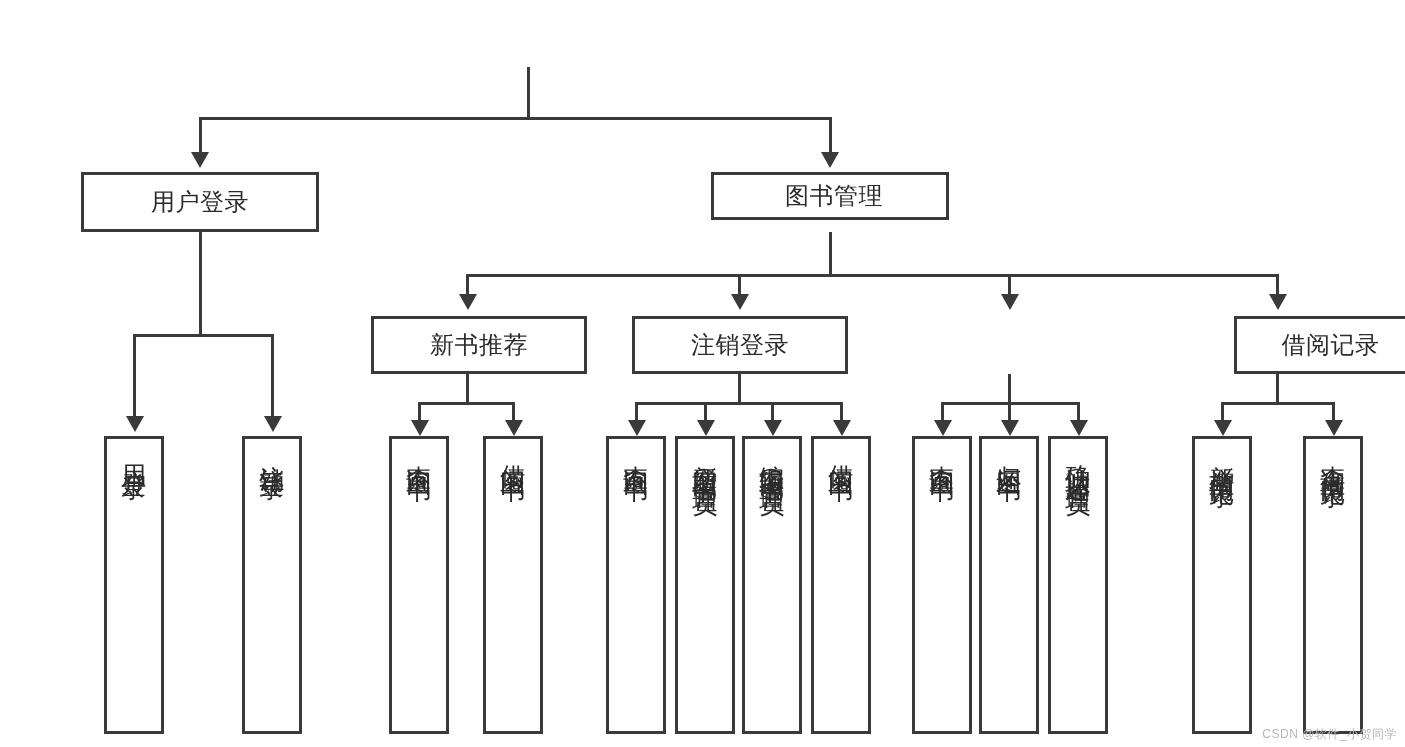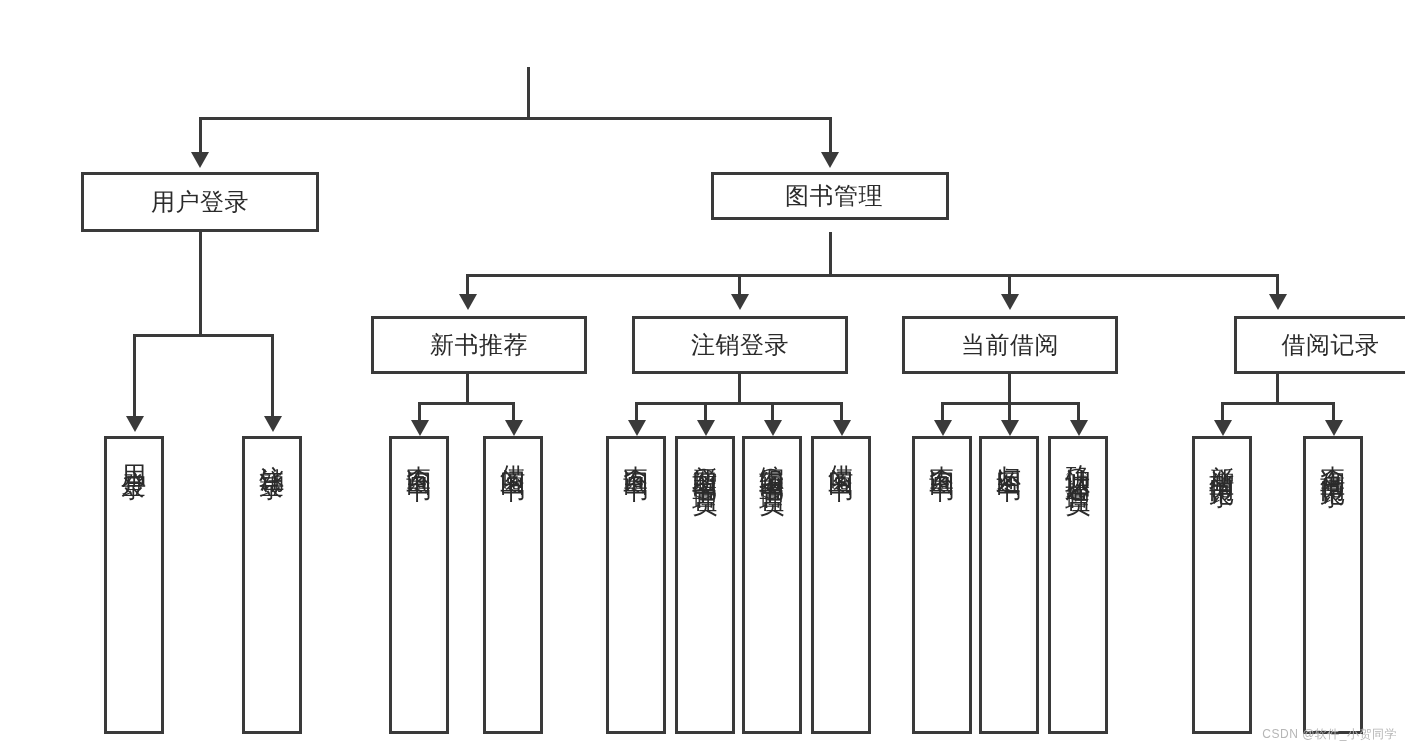--- a/index.html
+++ b/index.html
@@ -112,23 +112,20 @@
 
   <div class="ln vln" style="left:1276px;top:274px;width:3px;height:22px;"></div>
   <div class="arrow" style="left:1269px;top:294px;"></div>
 
   <div class="node h" style="left:371px;top:316px;width:216px;height:58px;">
     <span class="lbl">新书推荐</span>
   </div>
   <div class="node h" style="left:632px;top:316px;width:216px;height:58px;">
     <span class="lbl">注销登录</span>
   </div>
-  <div class="node h" style="left:902px;top:316px;width:216px;height:58px;">
-    <span class="lbl">当前借阅</span>
-  </div>
   <div class="node h" style="left:1234px;top:316px;width:193px;height:58px;">
     <span class="lbl">借阅记录</span>
   </div>
 
   <div class="ln vln" style="left:466px;top:374px;width:3px;height:30px;"></div>
   <div class="ln hln" style="left:418px;top:402px;width:96px;height:3px;"></div>
   <div class="ln vln" style="left:418px;top:402px;width:3px;height:20px;"></div>
   <div class="arrow" style="left:411px;top:420px;"></div>
   <div class="ln vln" style="left:512px;top:402px;width:3px;height:20px;"></div>
   <div class="arrow" style="left:505px;top:420px;"></div>

